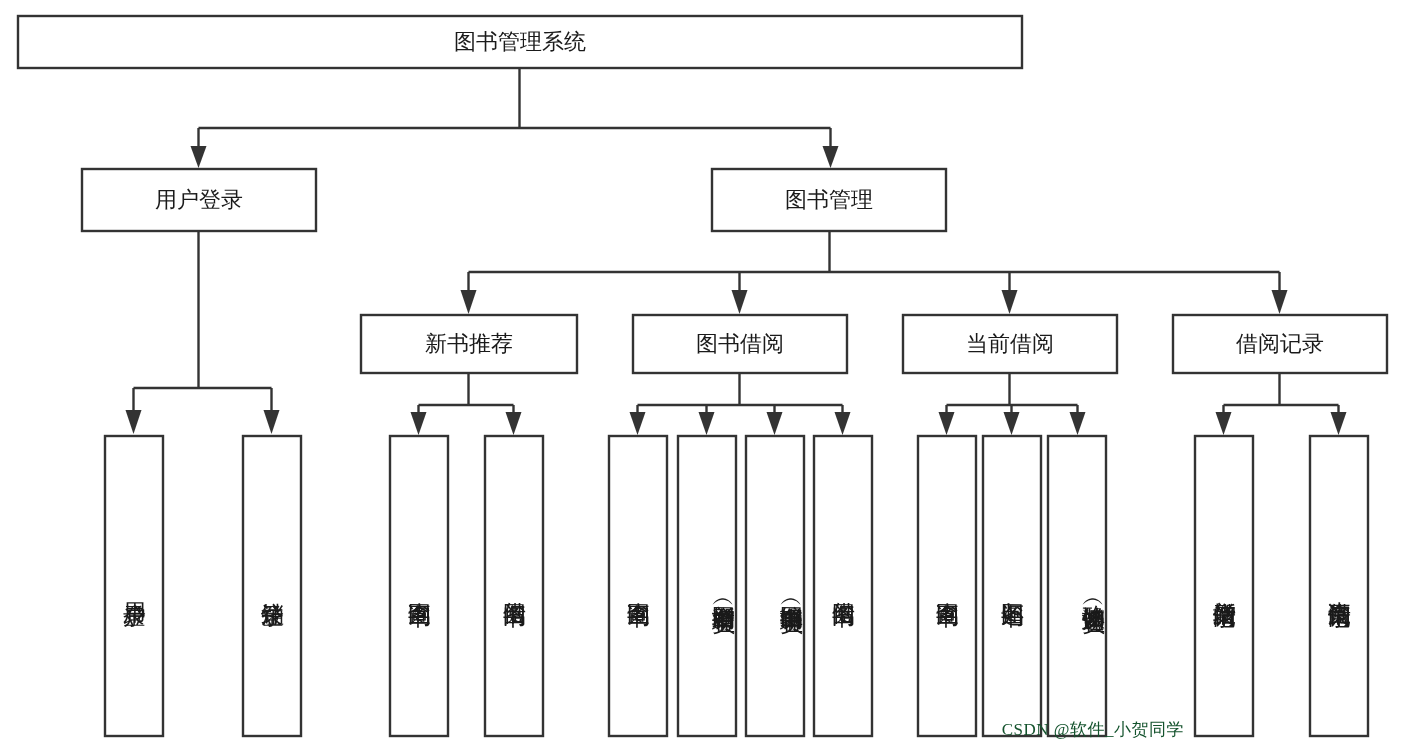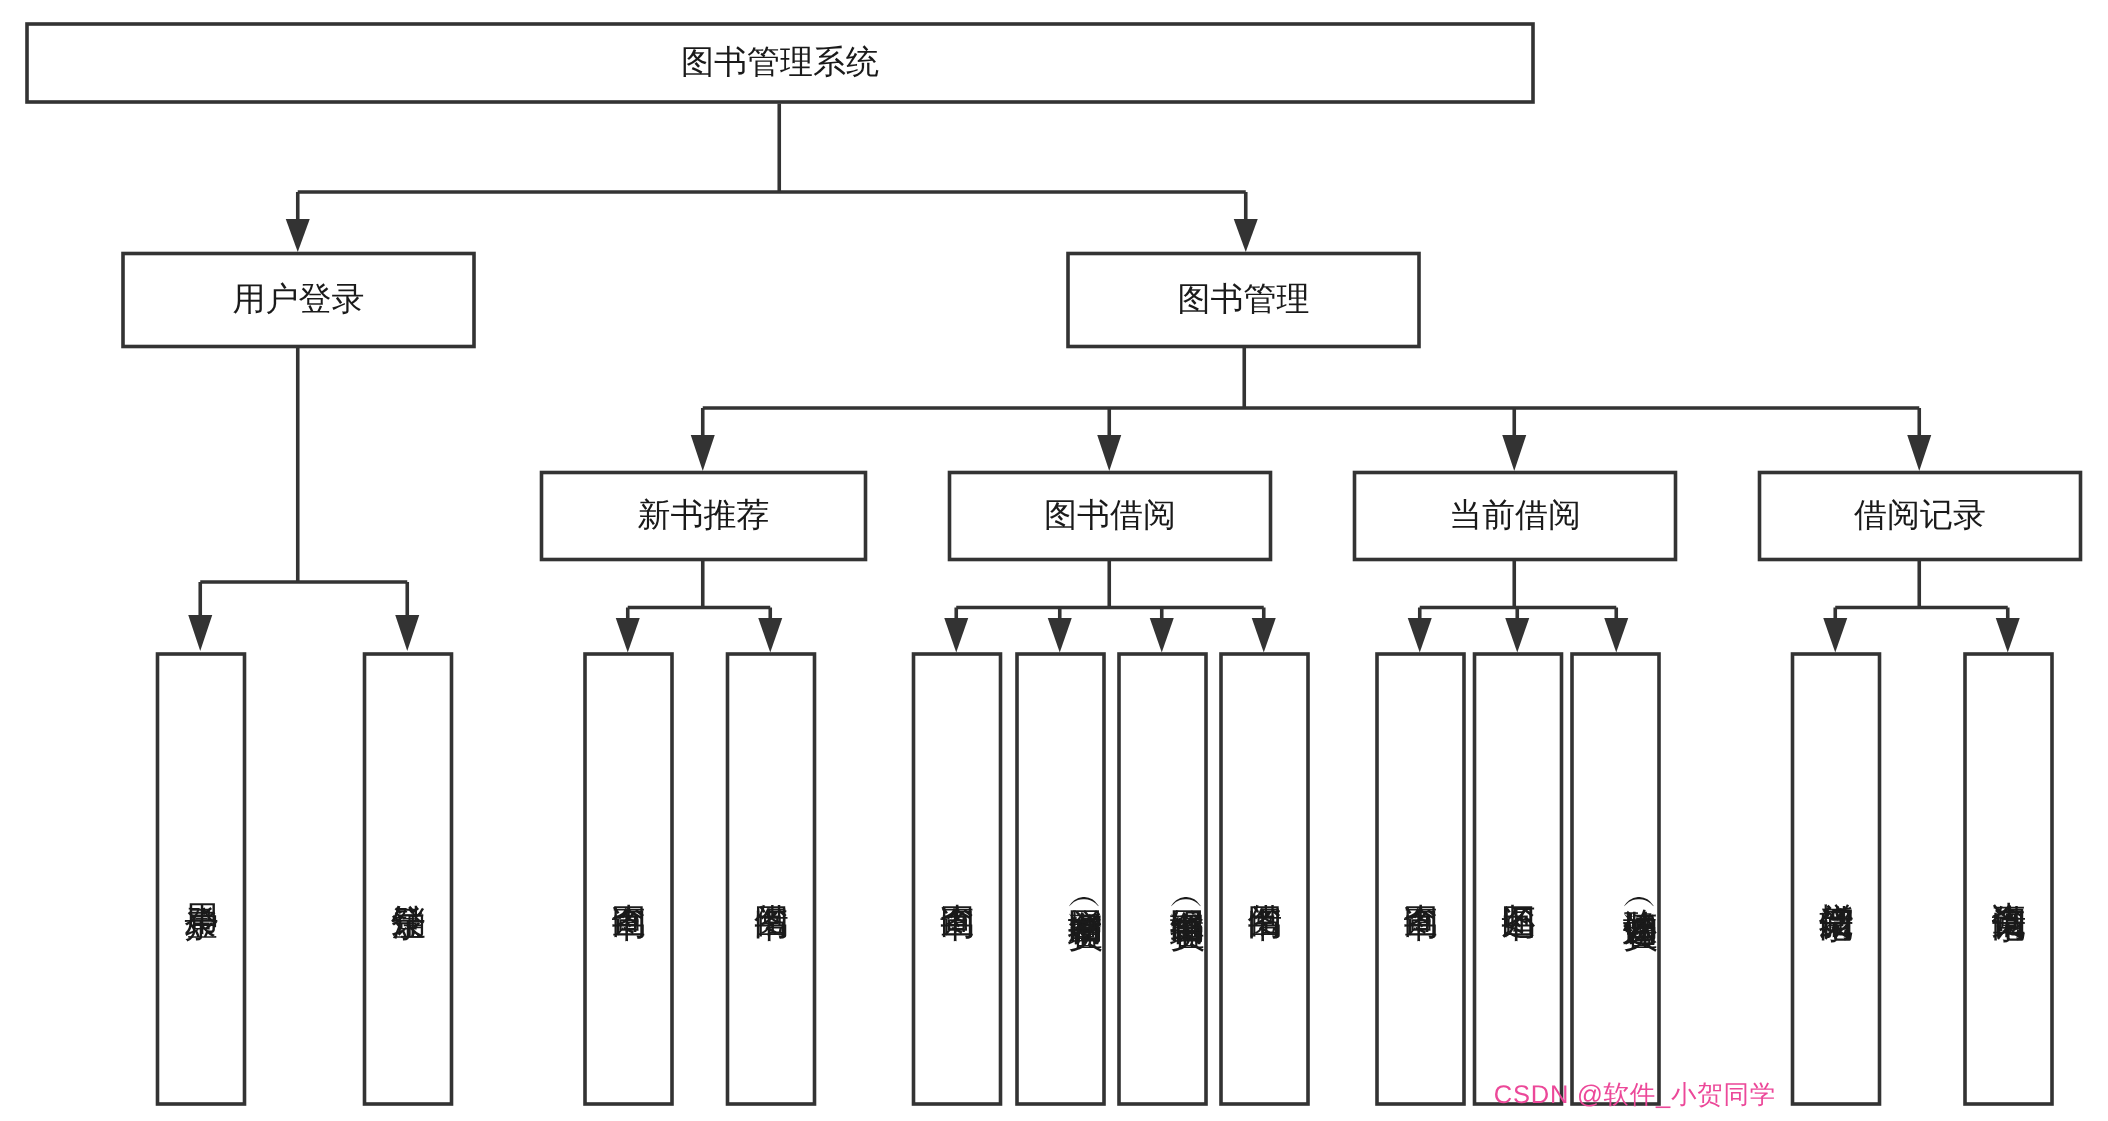--- a/index.html
+++ b/index.html
@@ -61,23 +61,23 @@
     display: flex;
     align-items: center;
     justify-content: center;
     white-space: normal;
     user-select: none;
   }
   .watermark {
     position: absolute;
     right: 10px;
     bottom: 6px;
-    font-family: Liberation Sans, sans-serif;
+    font-family: Liberation Serif, serif;
     font-size: 17px;
-    color: #ec4899;
+    color: #14532d;
     white-space: nowrap;
     letter-spacing: 0.5px;
   }
 </style>
 </head>
 <body>
 
 <div id="diagram-root">
 
   <svg id="flow-svg" viewBox="0 0 1405 747">

